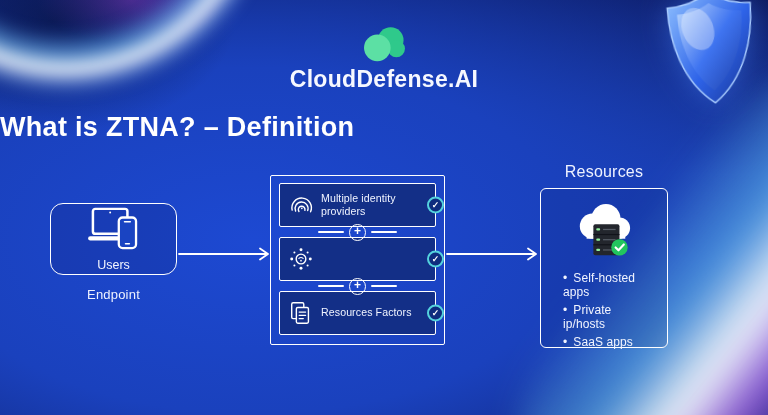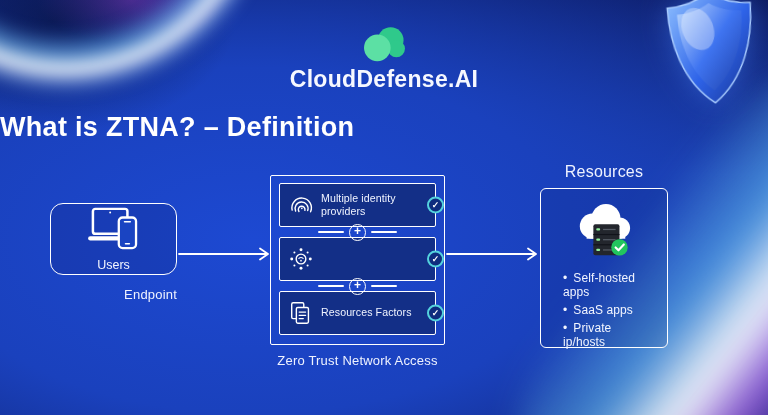--- a/index.html
+++ b/index.html
@@ -37,21 +37,21 @@
     font-size:27px;font-weight:bold;letter-spacing:.3px;color:#ffffff;z-index:2;}
 
   
   .caption{text-align:center;font-size:13px;color:#eef2ff;letter-spacing:.2px;}
 
   
   .endpoint-group{position:absolute;left:50px;top:203px;width:127px;z-index:2;}
   .endpoint-box{box-sizing:border-box;width:127px;height:72px;border:1.6px solid #fff;border-radius:13px;
     background:rgba(9,24,100,.18);display:flex;flex-direction:column;align-items:center;justify-content:center;gap:6px;}
   .endpoint-label{font-size:12.5px;color:#f2f5ff;}
-  .endpoint-group .caption{margin-top:12px;text-align:right;}
+  .endpoint-group .caption{margin-top:12px;}
 
   
   .arrow{position:absolute;z-index:2;}
   .arrow-1{left:178px;top:246px;}
   .arrow-2{left:446px;top:246px;}
 
   
   .ztna-group{position:absolute;left:270px;top:175px;width:175px;z-index:2;}
   .ztna-box{box-sizing:border-box;width:175px;height:170px;border:1.7px solid #fff;border-radius:2px;
     padding:7px 8px;display:flex;flex-direction:column;}
@@ -189,21 +189,20 @@
           <rect x="9" y="8" width="13" height="17" rx="1.5" fill="#132f87" stroke="#fff" stroke-width="1.5"></rect>
           <line x1="12" y1="13" x2="19" y2="13" stroke="#fff" stroke-width="1.3" stroke-linecap="round"></line>
           <line x1="12" y1="16.5" x2="19" y2="16.5" stroke="#fff" stroke-width="1.3" stroke-linecap="round"></line>
           <line x1="12" y1="20" x2="16.5" y2="20" stroke="#fff" stroke-width="1.3" stroke-linecap="round"></line>
         </svg>
         <span class="factor-label">Resources Factors</span>
         <span class="check-badge">✓</span>
       </div>
 
     </div>
-    <div class="caption">Zero Trust Network Access</div>
   </div>
 
   <svg class="arrow arrow-2" width="94" height="16" viewBox="0 0 94 16">
     <line x1="1" y1="8" x2="88" y2="8" stroke="#fff" stroke-width="1.8" stroke-linecap="round"></line>
     <polyline points="82,2.5 90,8 82,13.5" fill="none" stroke="#fff" stroke-width="1.8" stroke-linecap="round" stroke-linejoin="round"></polyline>
   </svg>
 
   <div class="resources-group">
     <div class="caption">Resources</div>
     <div class="res-box">
@@ -225,19 +224,19 @@
         <g fill="#565c66">
           <rect x="33" y="28.8" width="13" height="1.3"></rect>
           <rect x="33" y="39.4" width="13" height="1.3"></rect>
           <rect x="33" y="50" width="13" height="1.3"></rect>
         </g>
         <circle cx="50" cy="48" r="8.5" fill="#22c55e"></circle>
         <path d="M46 48 l3 3 l5.5 -6" fill="none" stroke="#fff" stroke-width="2.2" stroke-linecap="round" stroke-linejoin="round"></path>
       </svg>
       <ul class="res-list">
         <li>Self-hosted apps</li>
+        <li>Private ip/hosts</li>
         <li>SaaS apps</li>
-        <li>Private ip/hosts</li>
       </ul>
     </div>
   </div>
 
 </div>
 
 </body></html>

